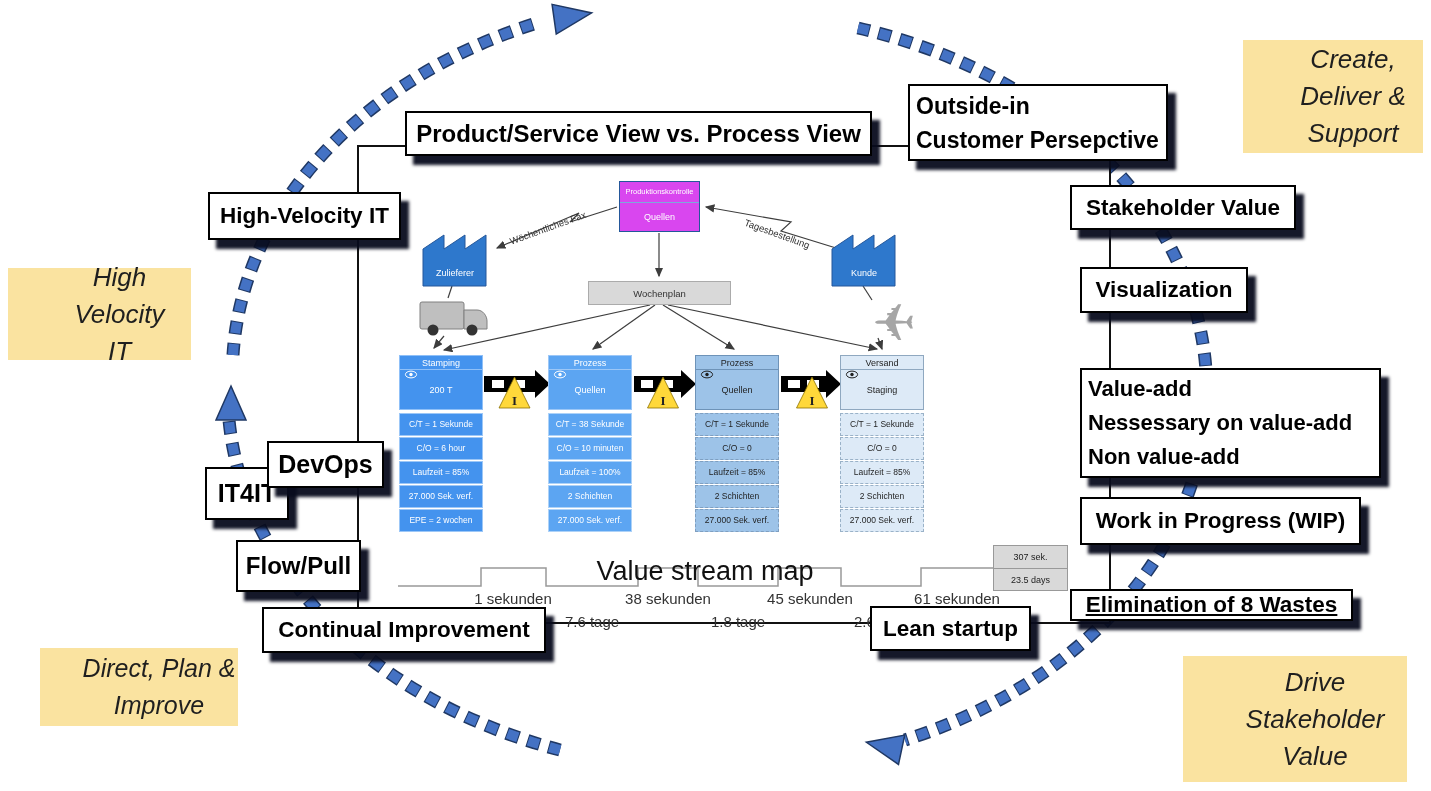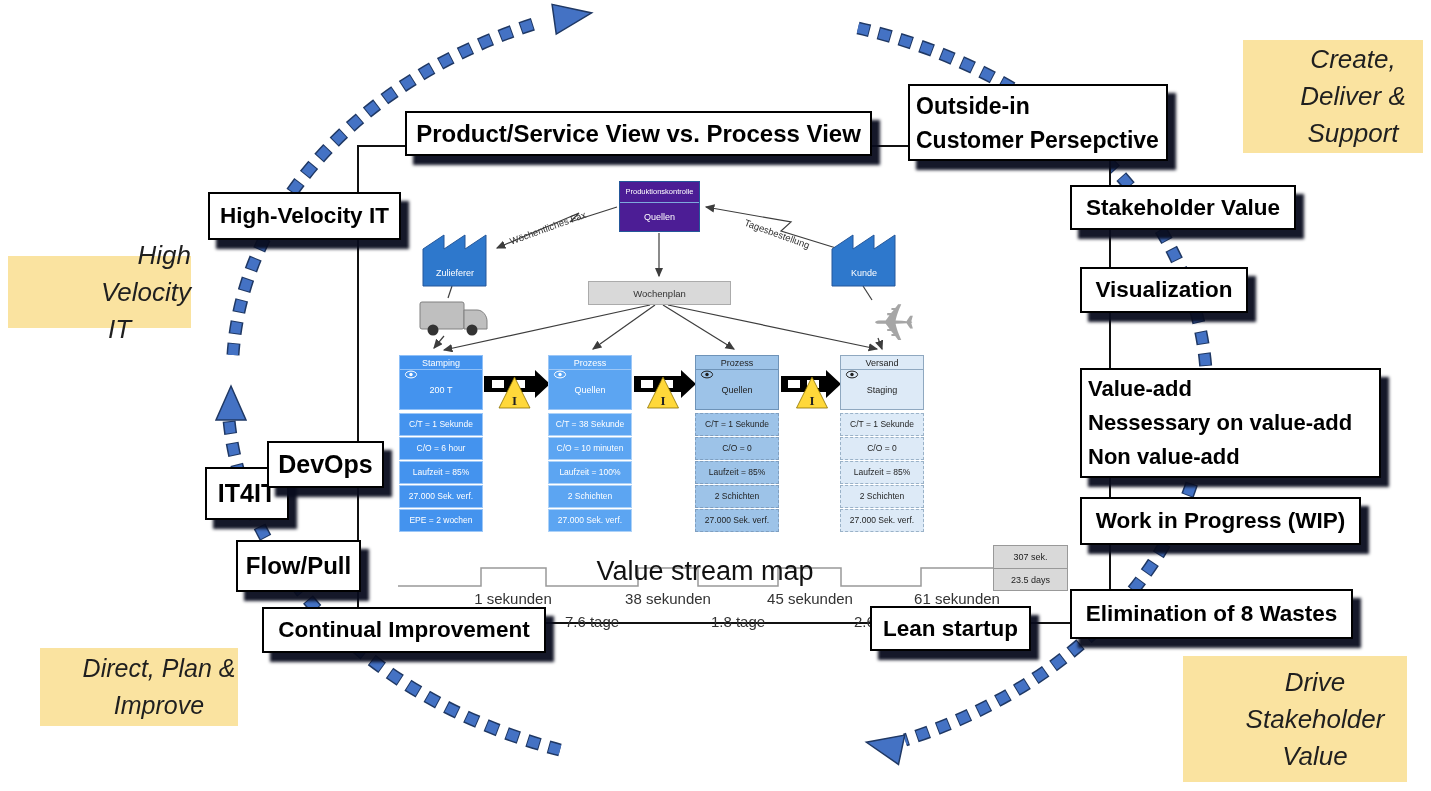--- a/index.html
+++ b/index.html
@@ -20,21 +20,21 @@
              white-space:nowrap;}
   .label-box.multi{flex-direction:column;align-items:flex-start;justify-content:center;
                    padding-left:6px;line-height:34px;}
   
   .sticky{position:absolute;z-index:5;background:#FAE3A0;color:#1f1f1f;
           font-style:italic;font-size:26px;line-height:37px;text-align:center;
           display:flex;flex-direction:column;align-items:center;justify-content:center;
           box-sizing:border-box;padding-left:40px;}
 
   
-  #pc-box{left:619px;top:181px;width:81px;height:51px;background:#4c1d95;
+  #pc-box{left:619px;top:181px;width:81px;height:51px;background:#d946ef;
           border:1px solid #24579A;color:#fff;text-align:center;}
   #pc-box .pc-head{font-size:7.5px;line-height:20px;border-bottom:1px solid #7EA9DC;height:20px;}
   #pc-box .pc-body{font-size:9px;line-height:29px;}
   #plan-box{left:588px;top:281px;width:143px;height:24px;background:#D9D9D9;
             border:1px solid #ABABAB;color:#333;font-size:9.5px;text-align:center;line-height:24px;}
   #totals-box{left:993px;top:545px;width:75px;height:46px;background:#D9D9D9;
               border:1px solid #999;color:#222;font-size:9px;text-align:center;}
   #totals-box div{height:22px;line-height:22px;}
   #totals-box div:first-child{border-bottom:1px solid #999;}
   #caption{left:555px;top:556px;width:300px;text-align:center;font-size:27px;color:#111;z-index:4;}
@@ -257,38 +257,38 @@
   <div class="label-box" style="left:1080px;top:267px;width:168px;height:46px;">Visualization</div>
 
   <div class="label-box multi" style="left:1080px;top:368px;width:301px;height:110px;font-size:22px;">
     <div>Value-add</div>
     <div>Nessessary on value-add</div>
     <div>Non value-add</div>
   </div>
 
   <div class="label-box" style="left:1080px;top:497px;width:281px;height:48px;">Work in Progress (WIP)</div>
 
-  <div class="label-box" style="left:1070px;top:589px;width:283px;height:50px;">Elimination of 8 Wastes</div>
+  <div class="label-box" style="left:1070px;top:589px;width:283px;height:32px;text-decoration:underline;">Elimination of 8 Wastes</div>
 
   <div class="label-box" style="left:870px;top:606px;width:161px;height:45px;">Lean startup</div>
 
   <div class="label-box" style="left:262px;top:607px;width:284px;height:46px;">Continual Improvement</div>
 
   <div class="label-box" style="left:236px;top:540px;width:125px;height:52px;font-size:24px;">Flow/Pull</div>
 
   <div class="label-box" style="left:205px;top:467px;width:84px;height:53px;font-size:25px;">IT4IT</div>
 
   <div class="label-box" style="left:267px;top:441px;width:117px;height:47px;font-size:25px;">DevOps</div>
 
   <div class="sticky" style="left:1243px;top:40px;width:180px;height:113px;">
     <div>Create,</div>
     <div>Deliver &amp;</div>
     <div>Support</div>
   </div>
-  <div class="sticky" style="left:8px;top:256px;width:183px;height:72px;text-align:right;">
+  <div class="sticky" style="left:8px;top:268px;width:183px;height:92px;">
     <div>High Velocity</div>
     <div>IT</div>
   </div>
   <div class="sticky" style="left:40px;top:648px;width:198px;height:78px;font-size:25px;">
     <div>Direct, Plan &amp;</div>
     <div>Improve</div>
   </div>
   <div class="sticky" style="left:1183px;top:656px;width:224px;height:126px;">
     <div>Drive</div>
     <div>Stakeholder</div>

